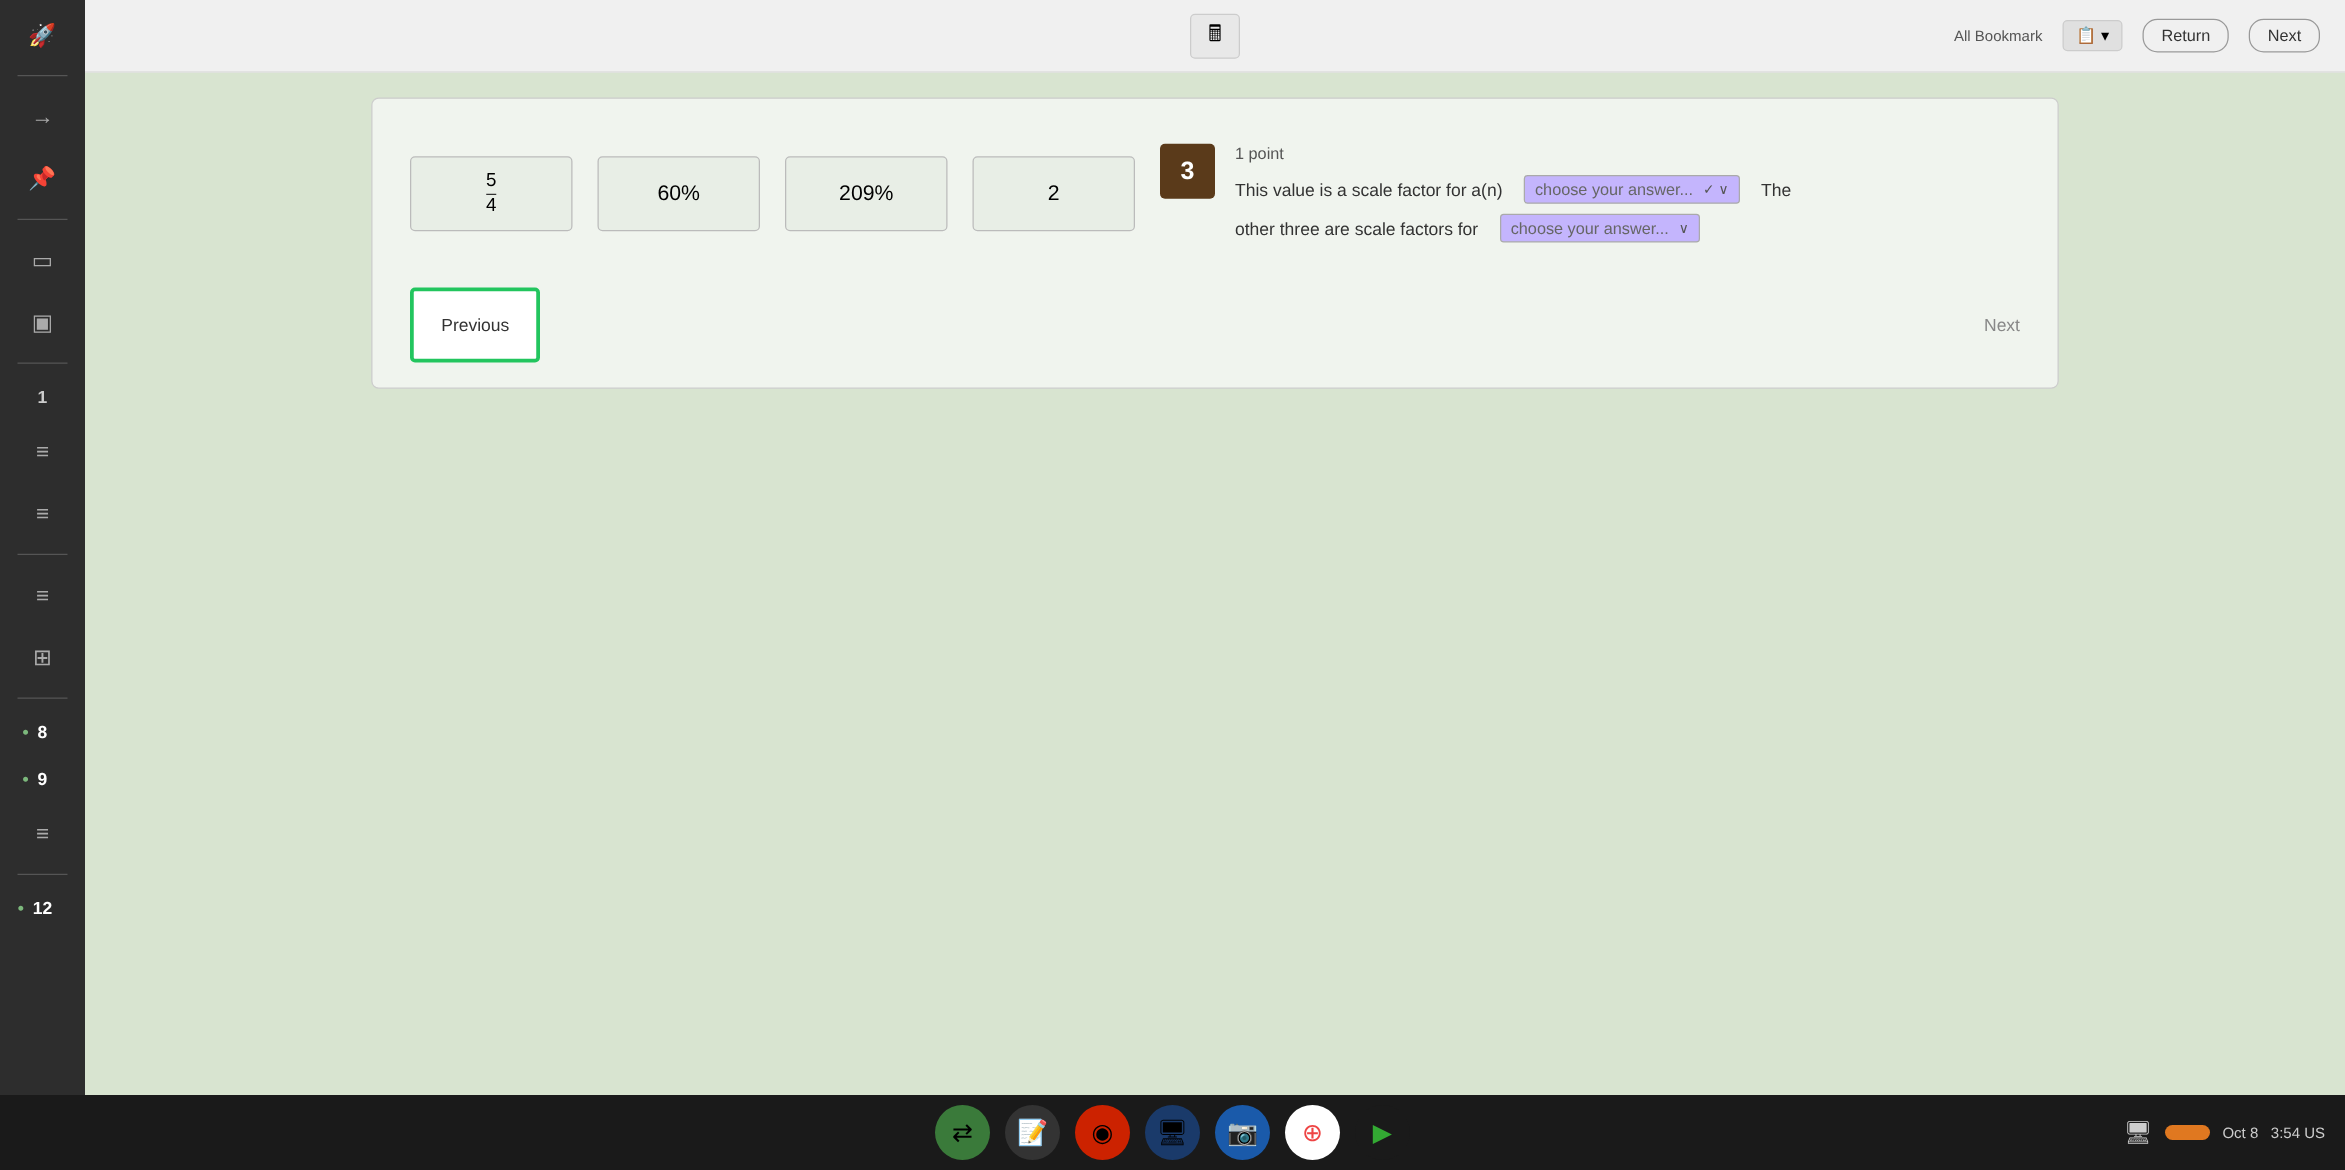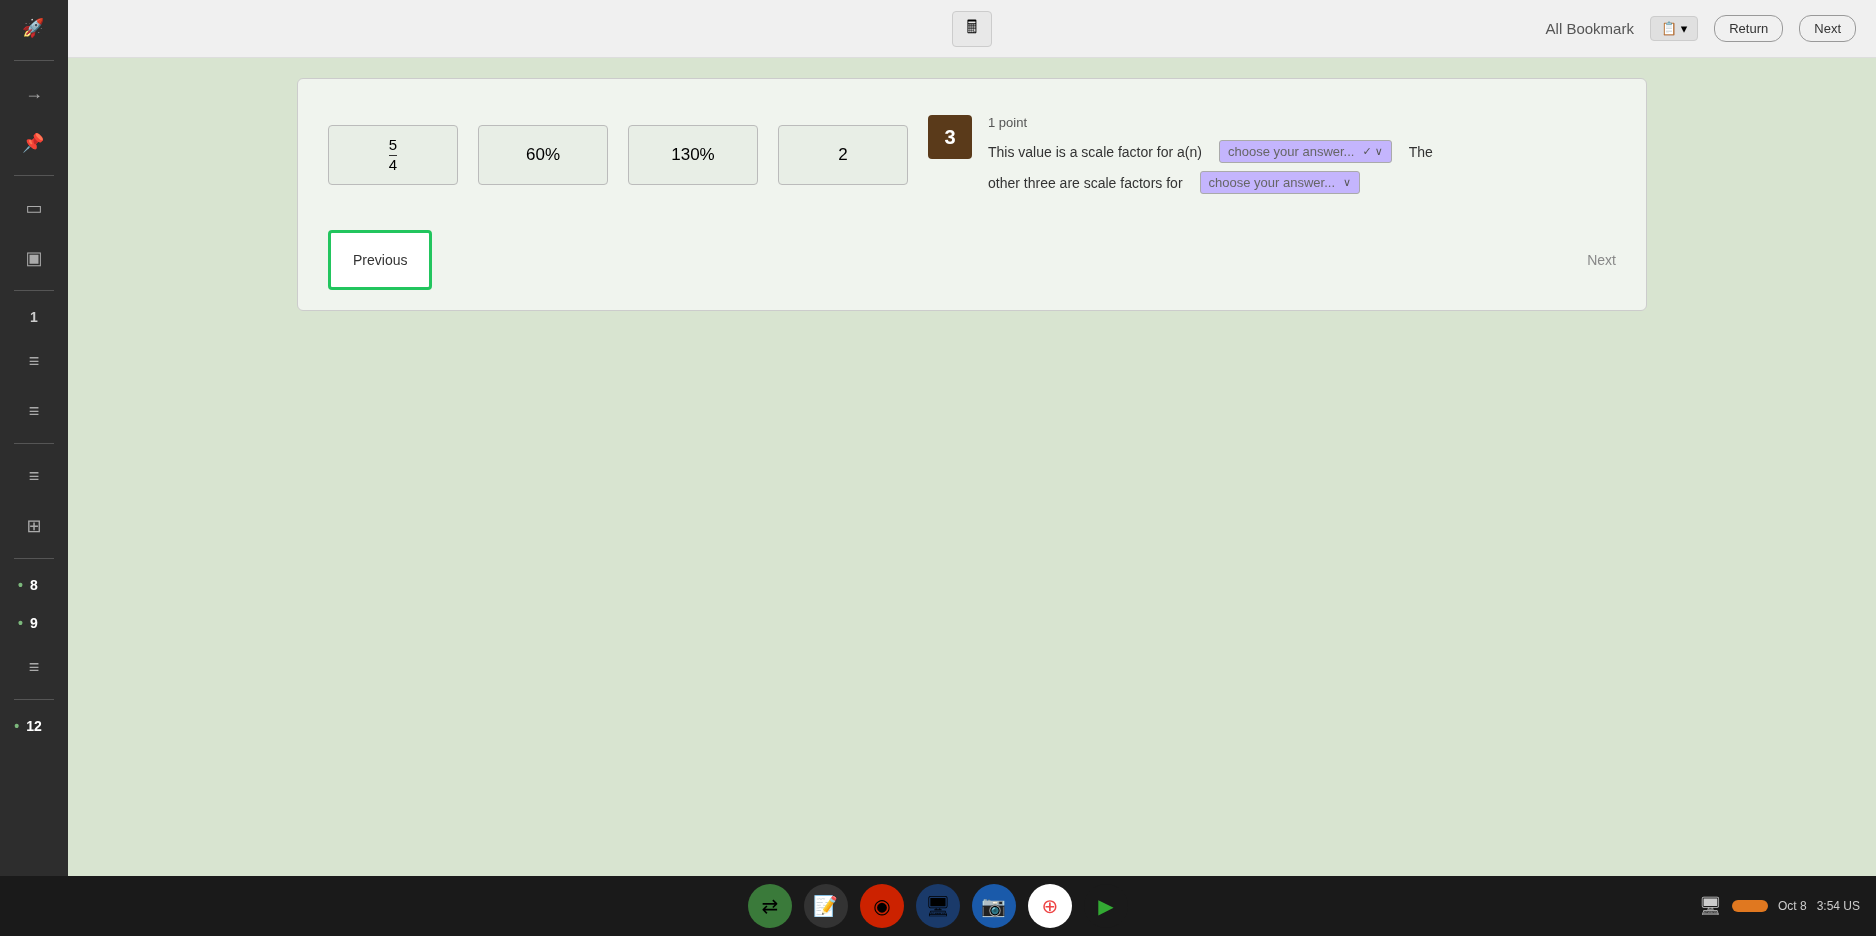--- a/index.html
+++ b/index.html
@@ -103,21 +103,21 @@
     .topbar-btn {
       background: transparent;
       border: 1px solid #999;
       border-radius: 12px;
       padding: 5px 14px;
       font-size: 13px;
       cursor: pointer;
       color: #333;
     }
     .all-bookmark {
-      font-size: 15px;
+      font-size: 12px;
       color: #555;
       cursor: pointer;
     }
 
     
     .main-content {
       position: absolute;
       top: 58px;
       left: 68px;
       right: 0;
@@ -369,21 +369,21 @@
           <div class="numerator">5</div>
           <div class="denominator">4</div>
         </div>
       </div>
 
       <div class="answer-option">
         <span>60%</span>
       </div>
 
       <div class="answer-option">
-        <span>130%</span>
+        <span>209%</span>
       </div>
 
       <div class="answer-option">
         <span>2</span>
       </div>
 
       <div class="score-section">
         <div class="score-badge">3</div>
         <div class="score-info">
           <div class="points-label">1 point</div>

